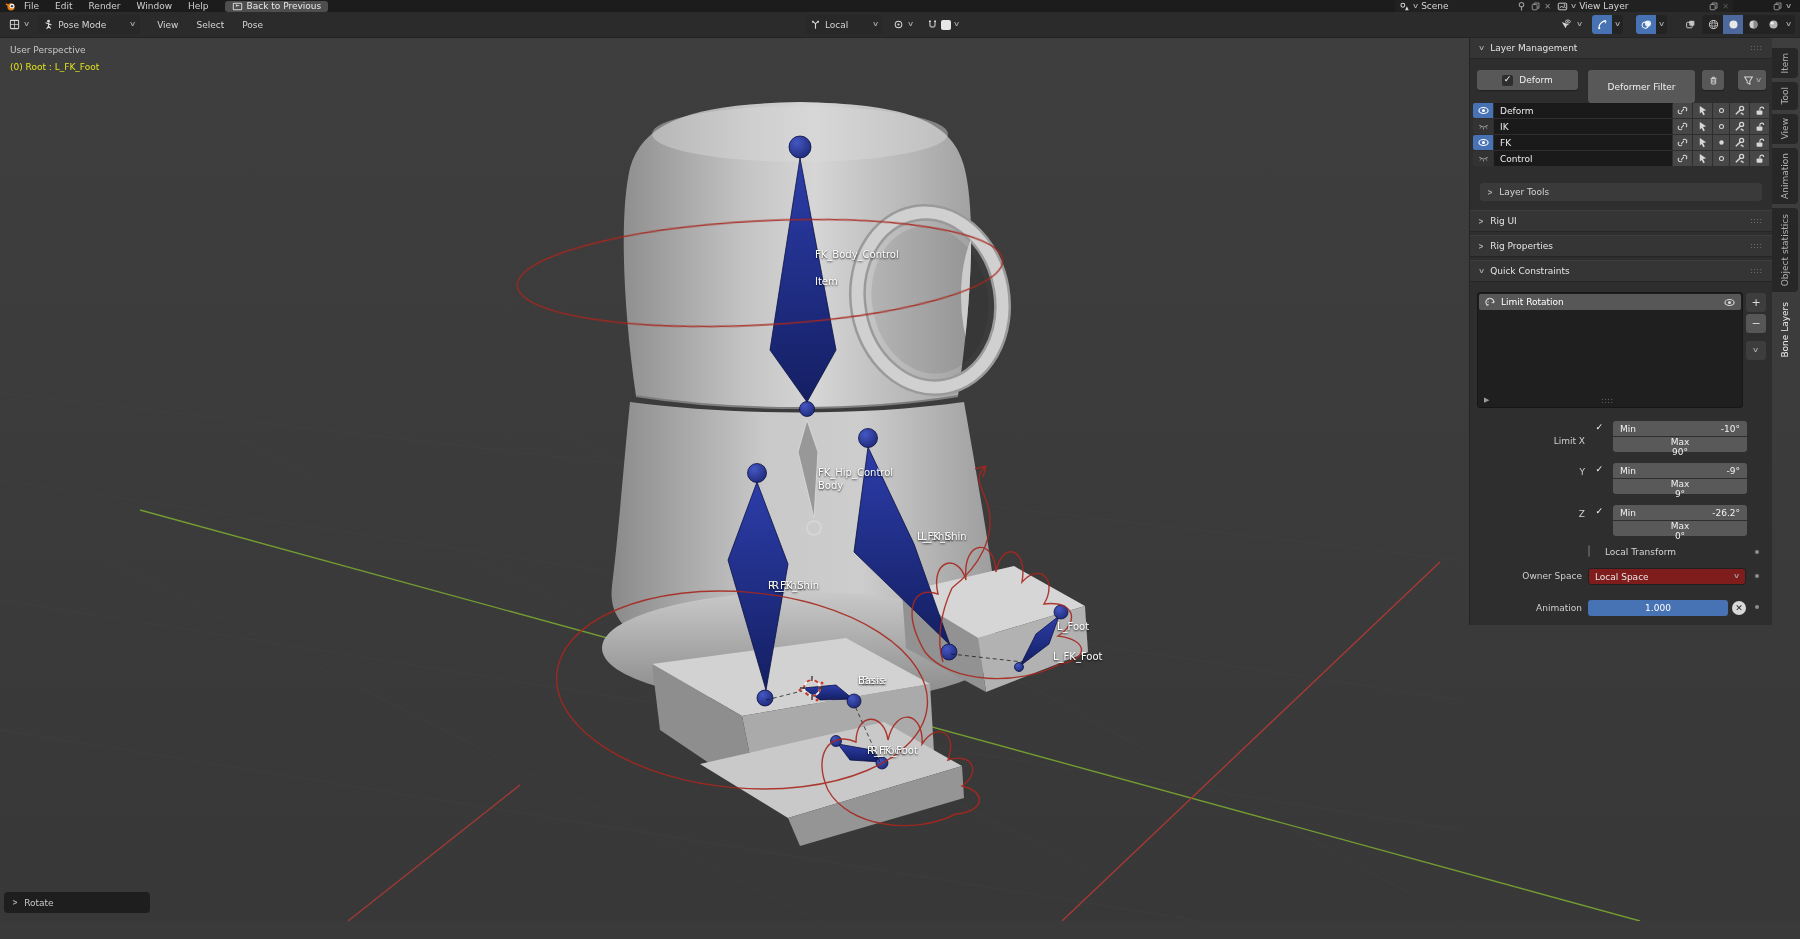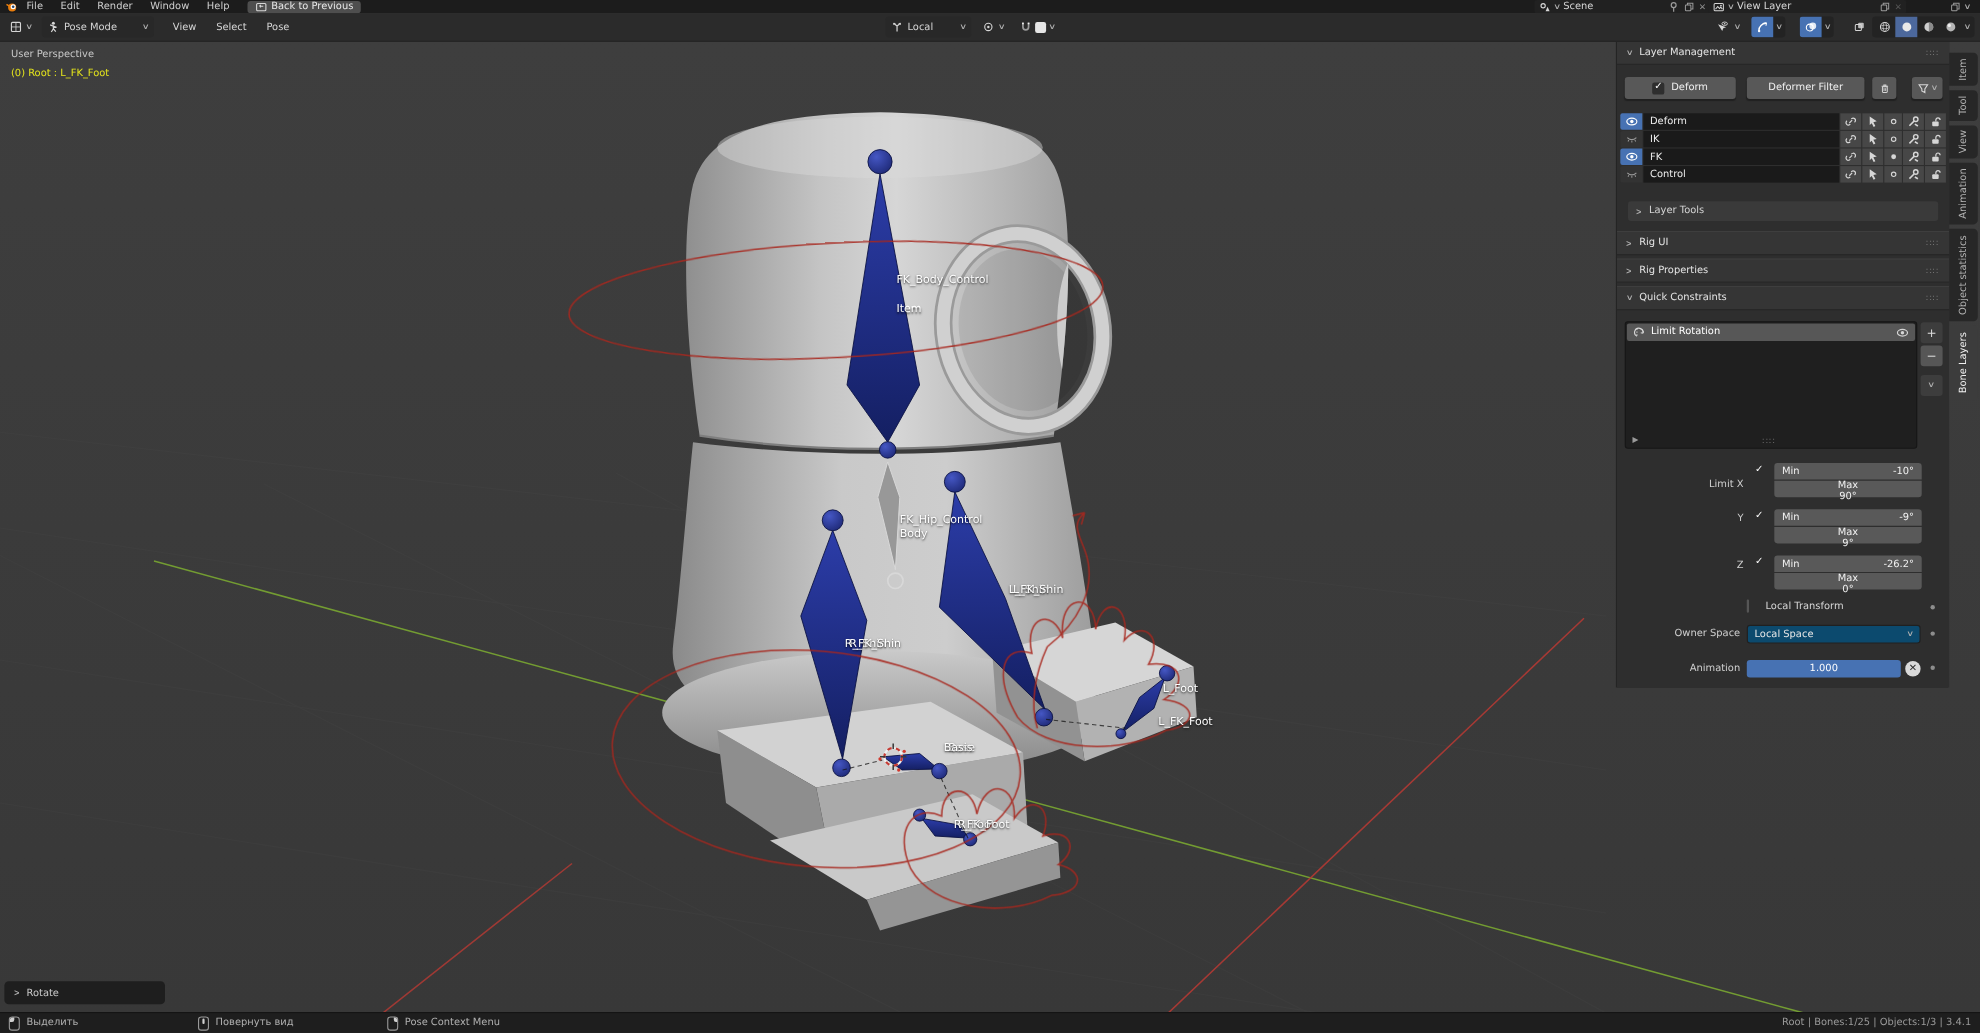--- a/index.html
+++ b/index.html
@@ -56,21 +56,21 @@
   .leye{width:20px;height:15px;border-radius:2px 0 0 2px;background:#333;display:flex;align-items:center;justify-content:center;}
   .leye.on{background:#4772b3;}
   .lname{width:178px;height:15px;background:#1a1a1a;color:#ececec;display:flex;align-items:center;padding-left:6px;box-sizing:border-box;}
   .lic{width:19px;height:15px;background:#474747;display:flex;align-items:center;justify-content:center;}
   .lic.sm{width:16px;}
   .vfield{position:absolute;height:15px;background:#595959;display:flex;align-items:center;
     justify-content:space-between;padding:0 7px;color:#f2f2f2;box-sizing:border-box;}
   .rt{border-radius:3px 3px 0 0;} .rb{border-radius:0 0 3px 3px;flex-direction:column;}
   .axlab{position:absolute;text-align:right;color:#cfcfcf;}
   .deco{position:absolute;width:4px;height:4px;border-radius:50%;background:#8d8d8d;}
-  .drop{position:absolute;height:17px;background:#0c4a6e;border:1px solid #202020;border-radius:3px;
+  .drop{position:absolute;height:17px;background:#7f1d1d;border:1px solid #202020;border-radius:3px;
     display:flex;align-items:center;padding:0 6px;color:#e6e6e6;box-sizing:border-box;}
   .slider{position:absolute;height:16px;background:#4772b3;border-radius:3px;color:#fff;
     display:flex;align-items:center;justify-content:center;}
   .clist{position:absolute;left:7px;width:264px;background:#1f1f1f;border:1px solid #161616;border-radius:3px;}
   .crow{position:absolute;left:1px;right:1px;top:1px;height:16px;background:#575757;border-radius:2px;
     display:flex;align-items:center;gap:5px;padding:0 6px;color:#fff;}
   .sidebtn{position:absolute;left:276px;width:20px;height:19px;background:#3d3d3d;border-radius:3px;
     color:#dcdcdc;display:flex;align-items:center;justify-content:center;font-size:11px;}
   
   .vtab{position:absolute;left:1772px;width:26px;background:#272727;border-radius:0 4px 4px 0;
@@ -537,21 +537,21 @@
     
     <div class="sechead" style="top:0">
       <span class="cv">∨</span>
       <span>Layer Management</span>
       <span class="dots">∷∷</span>
     </div>
     <div class="btn abs" style="left:7px;top:33px;width:101px;height:20px;gap:6px">
       <span class="cb dk"></span>
       <span>Deform</span>
     </div>
-    <div class="btn abs" style="left:118px;top:33px;width:107px;height:20px">
+    <div class="btn abs" style="left:118px;top:33px;width:107px;height:33px">
       <span>Deformer Filter</span>
     </div>
     <div class="btn abs" style="left:232px;top:33px;width:22px;height:20px">
       <svg class="ic">
           <use href="#i-trash"></use>
         </svg>
     </div>
     <div class="btn abs" style="left:268px;top:33px;width:28px;height:20px;gap:2px">
       <svg class="ic">
           <use href="#i-funnel"></use>
@@ -804,31 +804,14 @@
   <div class="vtab" style="top:148px;height:56px">
       <span>Animation</span>
     </div>
   <div class="vtab" style="top:208px;height:84px">
       <span>Object statistics</span>
     </div>
   <div class="vtab act" style="top:296px;height:68px">
       <span>Bone Layers</span>
     </div>
 
-  <div class="statusbar">
-    <div class="hint" style="left:8px">
-      <span class="mico l"></span>
-      <span>Выделить</span>
-    </div>
-    <div class="hint" style="left:180px">
-      <span class="mico m"></span>
-      <span>Повернуть вид</span>
-    </div>
-    <div class="hint" style="left:352px">
-      <span class="mico r"></span>
-      <span>Pose Context Menu</span>
-    </div>
-    <div class="stats">
-      <span>Root | Bones:1/25 | Objects:1/3 | 3.4.1</span>
-    </div>
-  </div>
 
 </div>
 
 </body></html>

